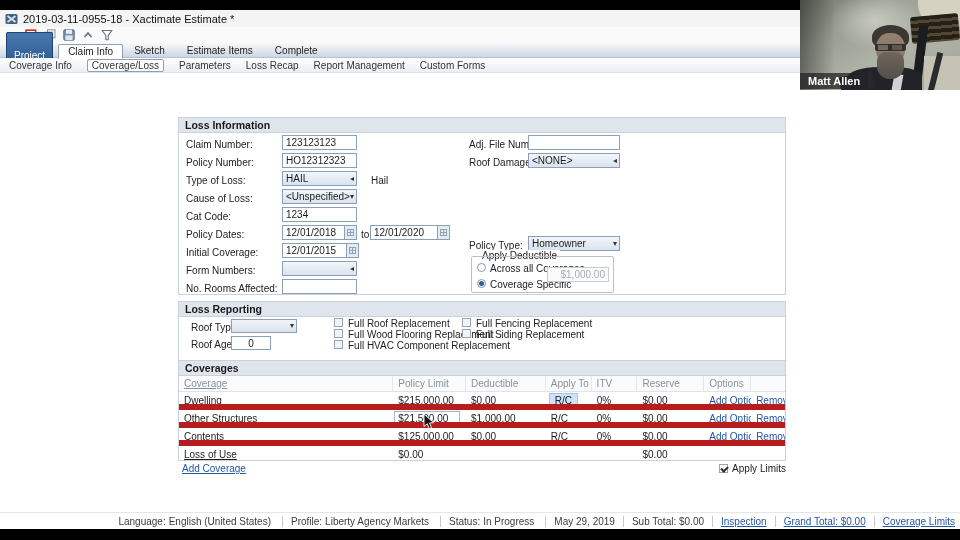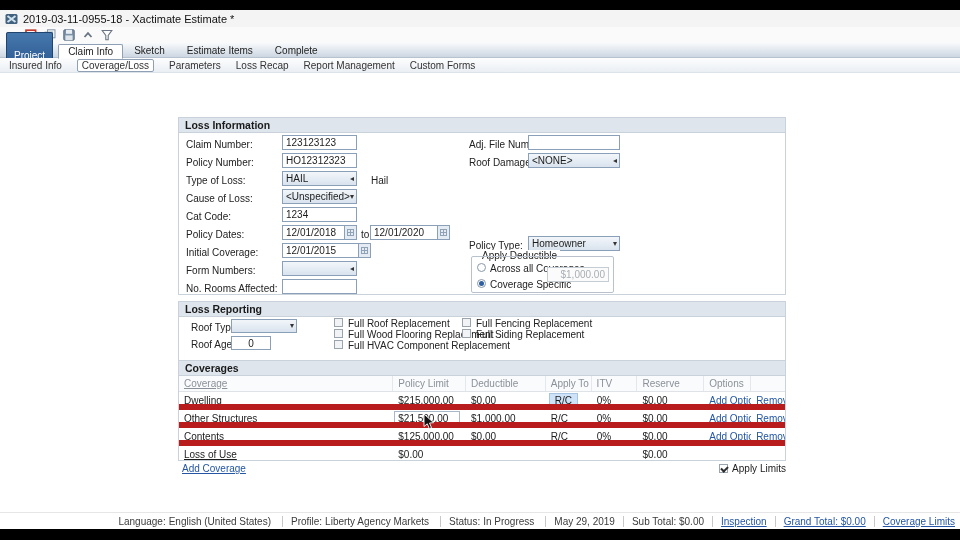--- a/index.html
+++ b/index.html
@@ -152,21 +152,21 @@
 
   <div class="tabbar">
     <span class="btn-project">Project</span>
     <span class="tab-active">Claim Info</span>
     <span class="tab-plain">Sketch</span>
     <span class="tab-plain">Estimate Items</span>
     <span class="tab-plain">Complete</span>
   </div>
 
   <div class="subtabbar">
-    <span class="subtab">Insured Info</span>
+    <span class="subtab">Coverage Info</span>
     <span class="subtab subtab-active">Coverage/Loss</span>
     <span class="subtab">Parameters</span>
     <span class="subtab">Loss Recap</span>
     <span class="subtab">Report Management</span>
     <span class="subtab">Custom Forms</span>
   </div>
 
   <div class="section" id="sec-loss-info">
     <div class="sec-head">Loss Information</div>
 
@@ -203,21 +203,21 @@
       <span class="dval">12/01/2018</span>
         <span class="cal"></span>
     </div>
     <span class="fl" style="left:182px;top:111px">to</span>
     <div class="datefld" style="left:191px;top:107px;width:80px">
       <span class="dval">12/01/2020</span>
         <span class="cal"></span>
     </div>
 
     <span class="fl" style="left:7px;top:129px">Initial Coverage:</span>
-    <div class="datefld" style="left:103px;top:125px;width:89px">
+    <div class="datefld" style="left:103px;top:125px;width:77px">
       <span class="dval">12/01/2015</span>
         <span class="cal"></span>
     </div>
 
     <span class="fl" style="left:7px;top:147px">Form Numbers:</span>
     <div class="combo" style="left:103px;top:143px;width:75px">
       <span></span>
         <span class="arr arr-left"></span>
     </div>
 
@@ -364,14 +364,32 @@
     <span class="sep"></span>
     <span class="lnk">Inspection</span>
     <span class="sep"></span>
     <span class="lnk">Grand Total: $0.00</span>
     <span class="sep"></span>
     <span class="lnk">Coverage Limits</span>
   </div>
 
   <div class="strip-bottom"></div>
 
+  <div class="video">
+    <div class="cam-art">
+      <div class="sheen"></div>
+      <div class="win-tr"></div>
+      <div class="visor"></div>
+      <div class="pillar"></div>
+      <div class="win-br"></div>
+      <div class="body"></div>
+      <div class="shoulder"></div>
+      <div class="shirt"></div>
+      <div class="hair"></div>
+      <div class="face"></div>
+      <div class="glasses"></div>
+      <div class="beard"></div>
+      <div class="vign"></div>
+    </div>
+    <div class="cam-label">Matt Allen</div>
+  </div>
 
 </div>
 
 </body></html>

